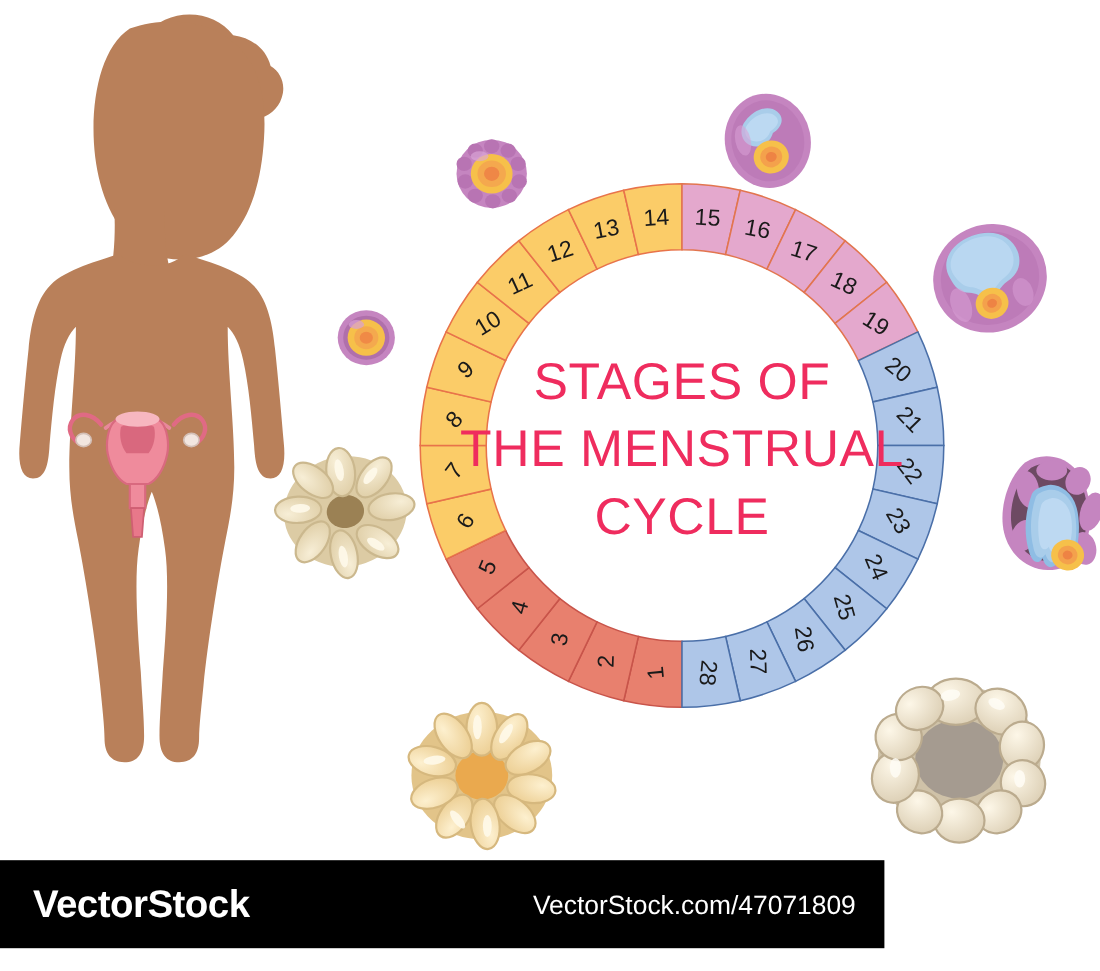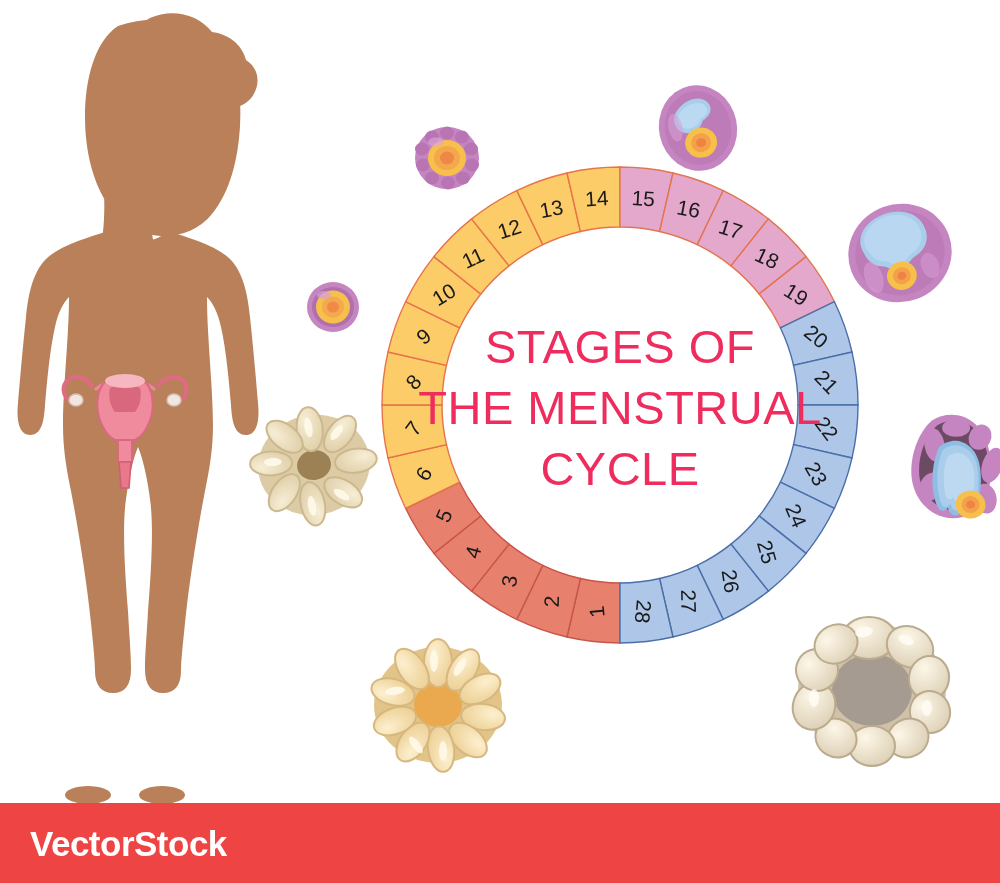--- a/index.html
+++ b/index.html
@@ -1,20 +1,20 @@
 <!DOCTYPE html>
 <html><head>
 <meta charset="utf-8">
 <style>
   html,body{margin:0;padding:0;background:#ffffff;}
   body{width:1000px;height:883px;position:relative;overflow:hidden;
        font-family:"Liberation Sans","DejaVu Sans",sans-serif;}
   #stage{position:absolute;left:0;top:0;width:1000px;height:883px;background:#fff;}
   .canvas-svg{position:absolute;left:0;top:0;width:1000px;height:883px;}
-  #footer{position:absolute;left:0;top:803px;width:1000px;height:80px;background:#ef4444;}
+  #footer{position:absolute;left:0;top:782px;width:804px;height:80px;background:#000000;}
   #footer .brand{position:absolute;left:30px;top:21px;color:#fff;font-size:35px;
       font-weight:700;letter-spacing:-0.5px;font-family:"Liberation Sans",sans-serif;}
   #footer .url{position:absolute;right:26px;top:28px;color:#fff;font-size:24px;
       font-family:"Liberation Sans",sans-serif;}
   .daynum{font-family:"Liberation Sans","DejaVu Sans",sans-serif;font-size:21px;fill:#1a1a1a;}
   .title-t{font-family:"Liberation Sans","DejaVu Sans",sans-serif;font-size:47px;
       fill:#ef2c5e;letter-spacing:0.5px;}
 </style>
 </head>
 <body>
@@ -286,15 +286,16 @@
         <ellipse cx="28" cy="-28" rx="4" ry="9" transform="rotate(48 28 -28)"></ellipse>
         <ellipse cx="-40" cy="-10" rx="9" ry="4" transform="rotate(8 -40 -10)"></ellipse>
         <ellipse cx="-9" cy="40" rx="4" ry="10"></ellipse>
         <ellipse cx="22" cy="34" rx="4" ry="9" transform="rotate(132 22 34)"></ellipse>
       </g>
     </g>
   </svg>
 
   <div id="footer">
     <div class="brand">VectorStock</div>
+    <div class="url">VectorStock.com/47071809</div>
   </div>
 
 </div>
 
 </body></html>

